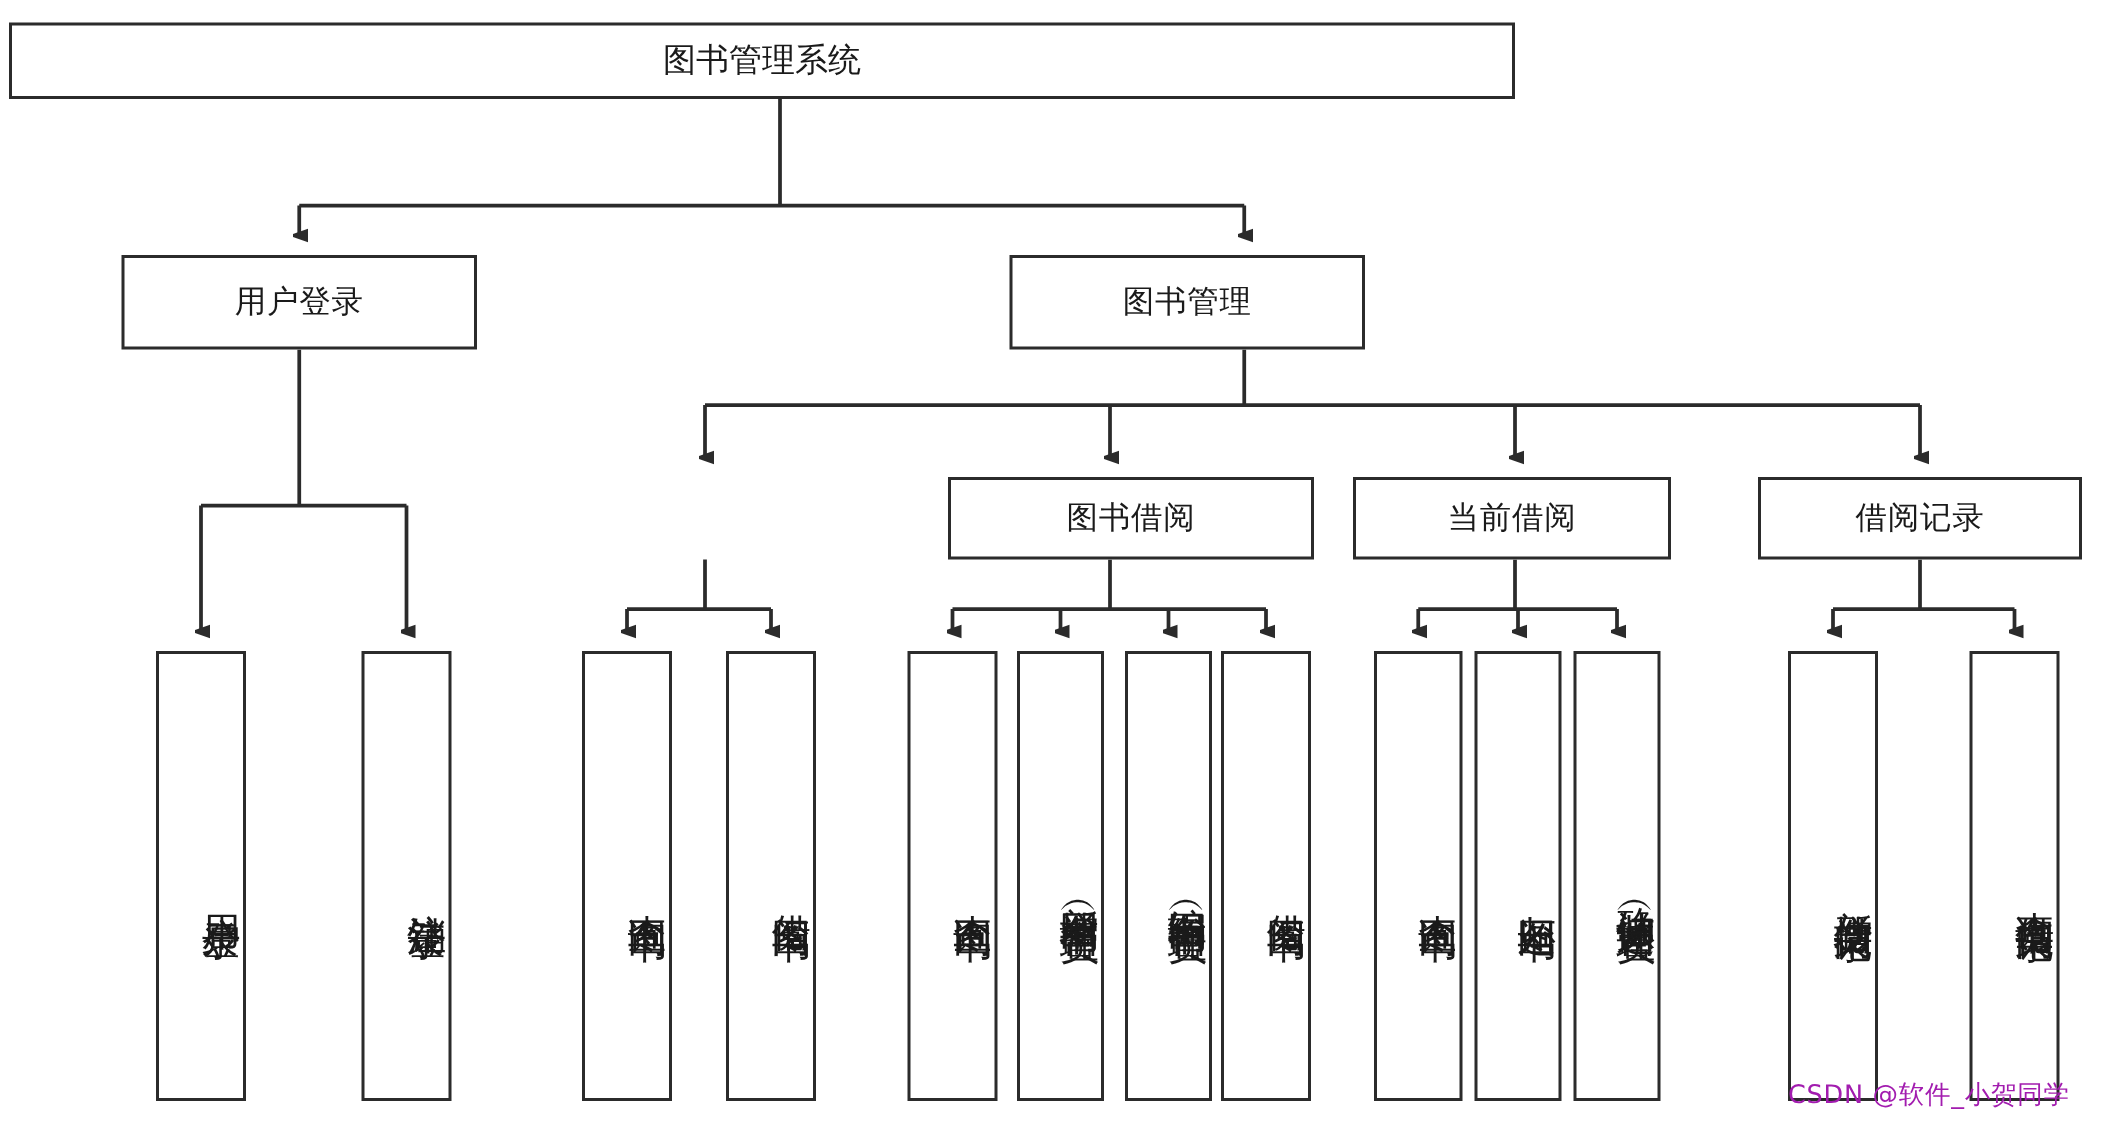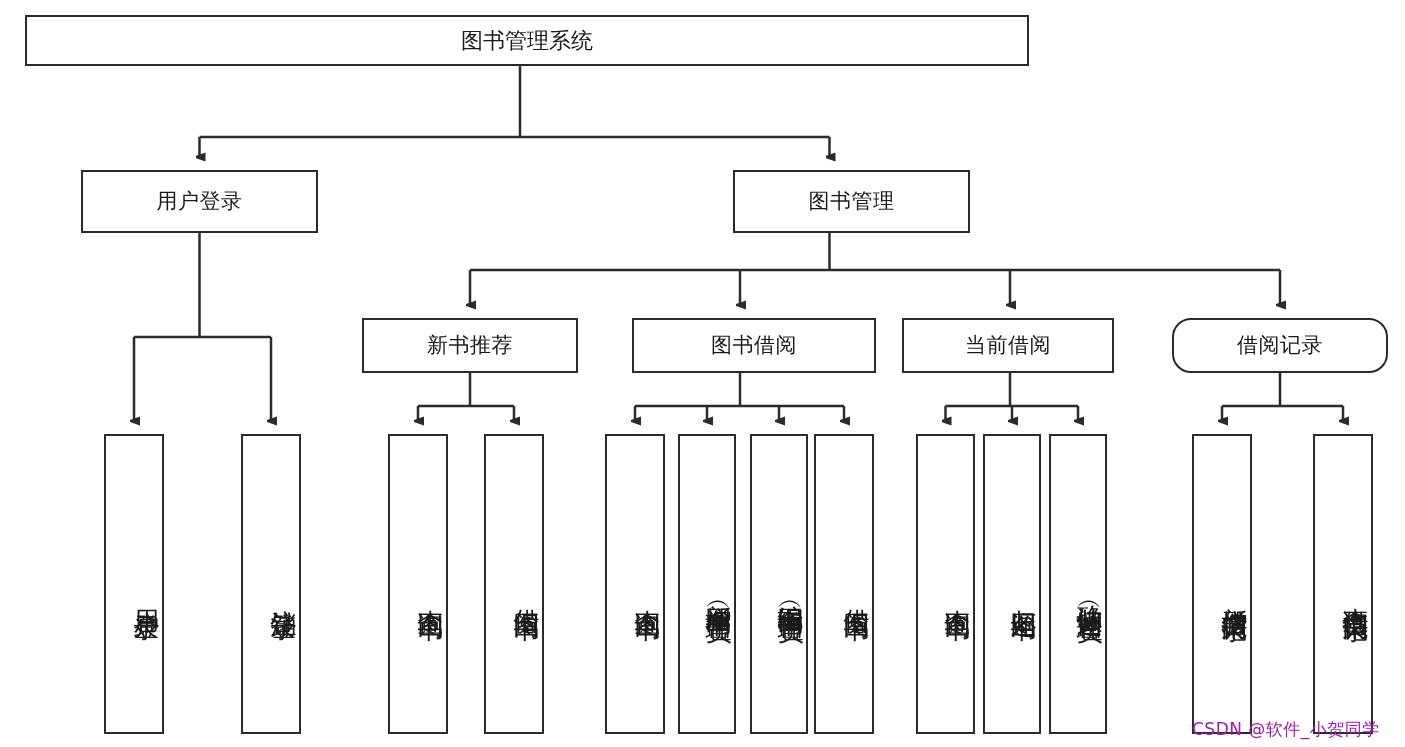--- a/index.html
+++ b/index.html
@@ -112,41 +112,38 @@
         <line x1="945.5" y1="406" x2="945.5" y2="421" marker-end="url(#arrow)"></line>
         <line x1="1012" y1="406" x2="1012" y2="421" marker-end="url(#arrow)"></line>
         <line x1="1078" y1="406" x2="1078" y2="421" marker-end="url(#arrow)"></line>
         <line x1="1280" y1="373" x2="1280" y2="406"></line>
         <line x1="1222" y1="406" x2="1343" y2="406"></line>
         <line x1="1222" y1="406" x2="1222" y2="421" marker-end="url(#arrow)"></line>
         <line x1="1343" y1="406" x2="1343" y2="421" marker-end="url(#arrow)"></line>
       </g>
   </svg>
 
-  <div class="node root" style="left: 25px; top: 15px; width: 1004px; height: 51px;">
+  <div class="node root" style="left: 6px; top: 15px; width: 1004px; height: 51px;">
     <span>图书管理系统</span>
   </div>
 
   <div class="node horiz" style="left: 81px; top: 170px; width: 237px; height: 63px;">
     <span>用户登录</span>
   </div>
-  <div class="node horiz" style="left: 733px; top: 170px; width: 237px; height: 63px;">
+  <div class="node horiz" style="left: 673px; top: 170px; width: 237px; height: 63px;">
     <span>图书管理</span>
   </div>
 
-  <div class="node horiz" style="left: 362px; top: 318px; width: 216px; height: 55px;">
-    <span>新书推荐</span>
-  </div>
   <div class="node horiz" style="left: 632px; top: 318px; width: 244px; height: 55px;">
     <span>图书借阅</span>
   </div>
   <div class="node horiz" style="left: 902px; top: 318px; width: 212px; height: 55px;">
     <span>当前借阅</span>
   </div>
-  <div class="node horiz" style="left: 1172px; top: 318px; width: 216px; height: 55px; border-radius: 19px;">
+  <div class="node horiz" style="left: 1172px; top: 318px; width: 216px; height: 55px;">
     <span>借阅记录</span>
   </div>
 
   <div class="node vert" style="left: 104px; top: 434px; width: 60px; height: 300px;">
     <span>用户登录</span>
   </div>
   <div class="node vert" style="left: 241px; top: 434px; width: 60px; height: 300px;">
     <span>注销登录</span>
   </div>
   <div class="node vert" style="left: 388px; top: 434px; width: 60px; height: 300px;">

